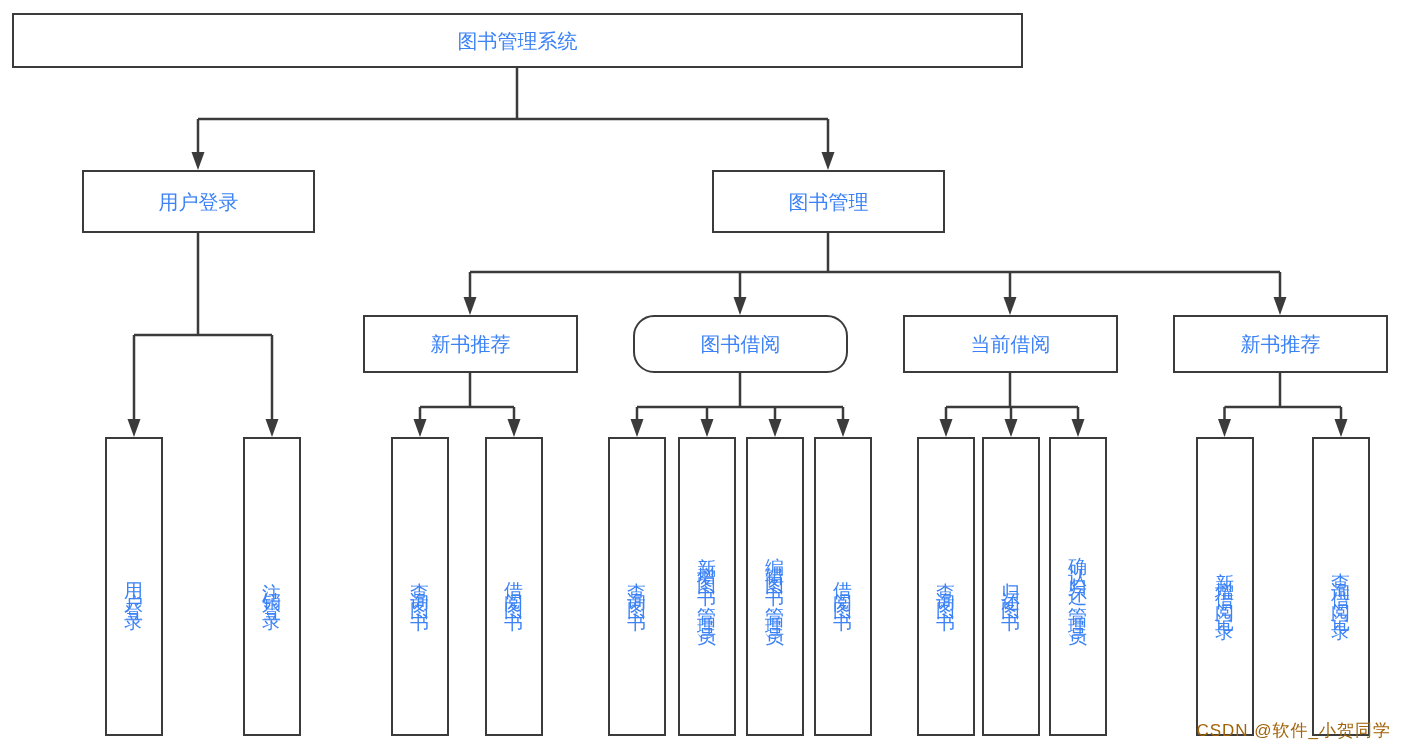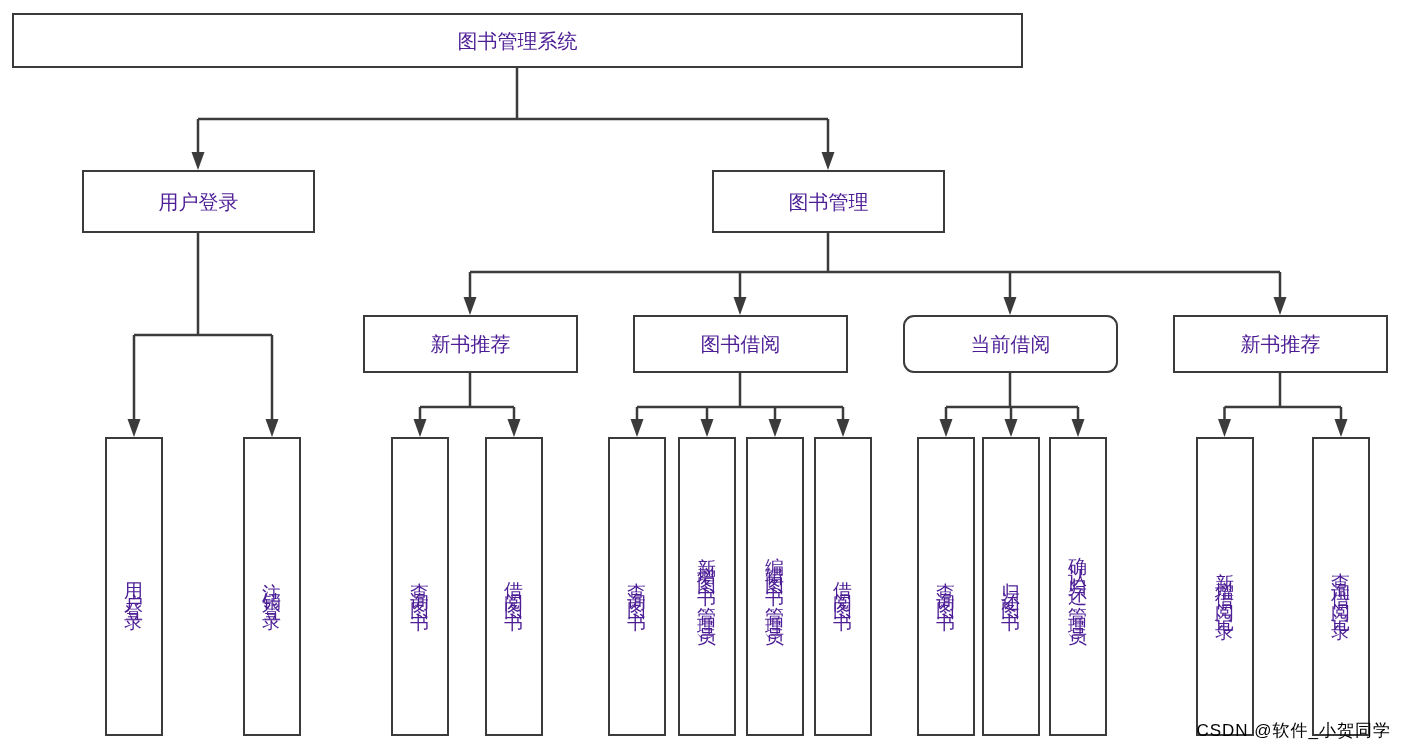--- a/index.html
+++ b/index.html
@@ -15,41 +15,41 @@
     position: absolute;
     left: 0; top: 0;
     width: 1405px; height: 747px;
     pointer-events: none;
   }
   .box {
     position: absolute;
     box-sizing: border-box;
     background: #ffffff;
     border: 2.5px solid #3b3b3b;
-    color: #4c1d95;
+    color: #3b82f6;
     display: flex;
     align-items: center;
     justify-content: center;
     font-size: 20px;
     line-height: 1;
     text-align: center;
   }
   .leaf {
     writing-mode: vertical-rl;
     text-orientation: mixed;
     letter-spacing: 10px;
     font-size: 19px;
   }
   .watermark {
     position: absolute;
     right: 14px;
     bottom: 5px;
     font-size: 17px;
     letter-spacing: 1px;
-    color: #000000;
+    color: #a16207;
     white-space: nowrap;
   }
 </style>
 </head>
 <body>
 
 <div class="canvas">
 
   <svg class="connectors" viewBox="0 0 1405 747" xmlns="http://www.w3.org/2000/svg">
     <g stroke="#3b3b3b" stroke-width="2.5" fill="none">
@@ -83,22 +83,22 @@
       <polygon points="1334.5,419 1347.5,419 1341,437"></polygon>
     </g>
   </svg>
 
   <div class="box" style="left:12px; top:13px; width:1011px; height:55px;">图书管理系统</div>
 
   <div class="box" style="left:82px; top:170px; width:233px; height:63px;">用户登录</div>
   <div class="box" style="left:712px; top:170px; width:233px; height:63px;text-align:right;">图书管理</div>
 
   <div class="box" style="left:363px; top:315px; width:215px; height:58px;">新书推荐</div>
-  <div class="box" style="left:633px; top:315px; width:215px; height:58px;">图书借阅</div>
-  <div class="box" style="left:903px; top:315px; width:215px; height:58px;border-radius:11px;">当前借阅</div>
+  <div class="box" style="left:633px; top:315px; width:215px; height:58px;border-radius:21px;">图书借阅</div>
+  <div class="box" style="left:903px; top:315px; width:215px; height:58px;">当前借阅</div>
   <div class="box" style="left:1173px; top:315px; width:215px; height:58px;">新书推荐</div>
 
   <div class="box leaf" style="left:105px; top:437px; width:58px; height:299px;">用户登录</div>
   <div class="box leaf" style="left:243px; top:437px; width:58px; height:299px;">注销登录</div>
 
   <div class="box leaf" style="left:391px; top:437px; width:58px; height:299px;">查询图书</div>
   <div class="box leaf" style="left:485px; top:437px; width:58px; height:299px;">借阅图书</div>
 
   <div class="box leaf" style="left:608px; top:437px; width:58px; height:299px;">查询图书</div>
   <div class="box leaf" style="left:678px; top:437px; width:58px; height:299px;">新增图书（管理员）</div>

